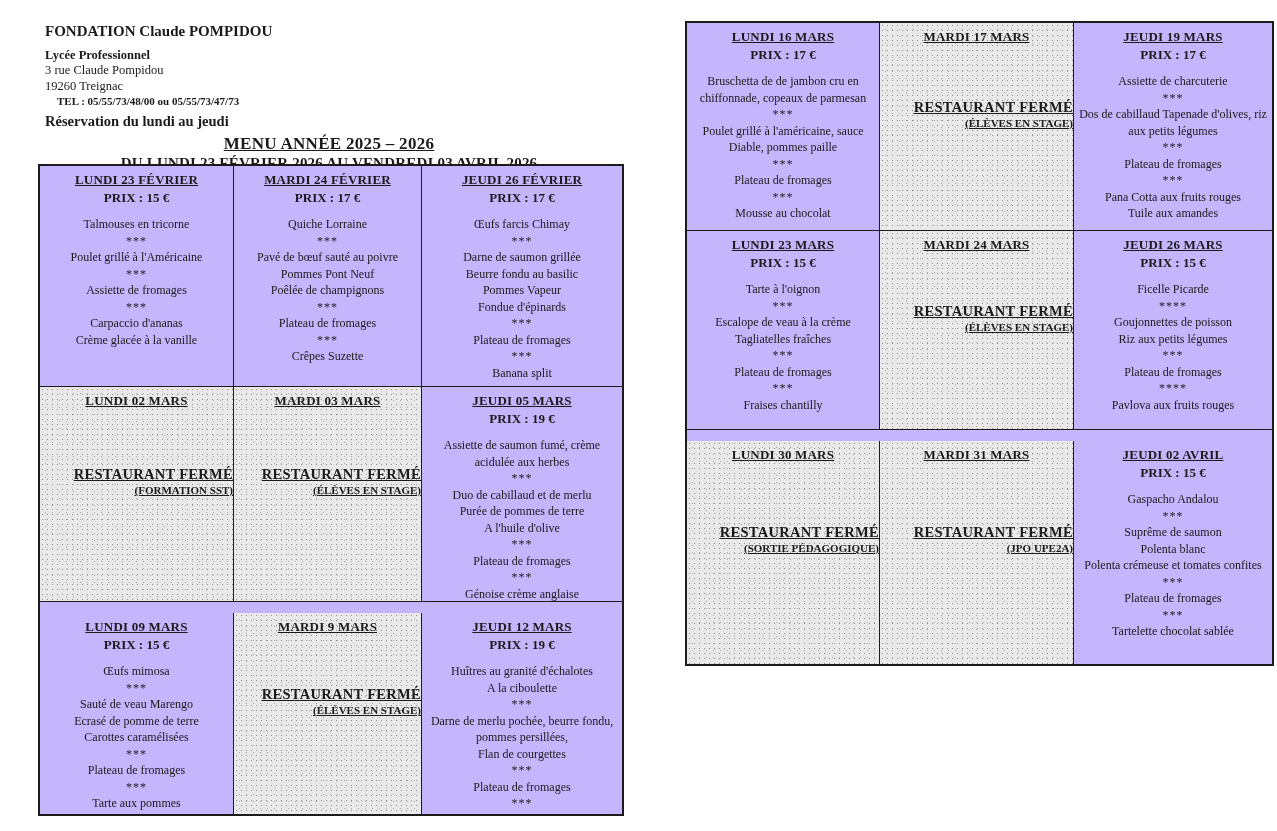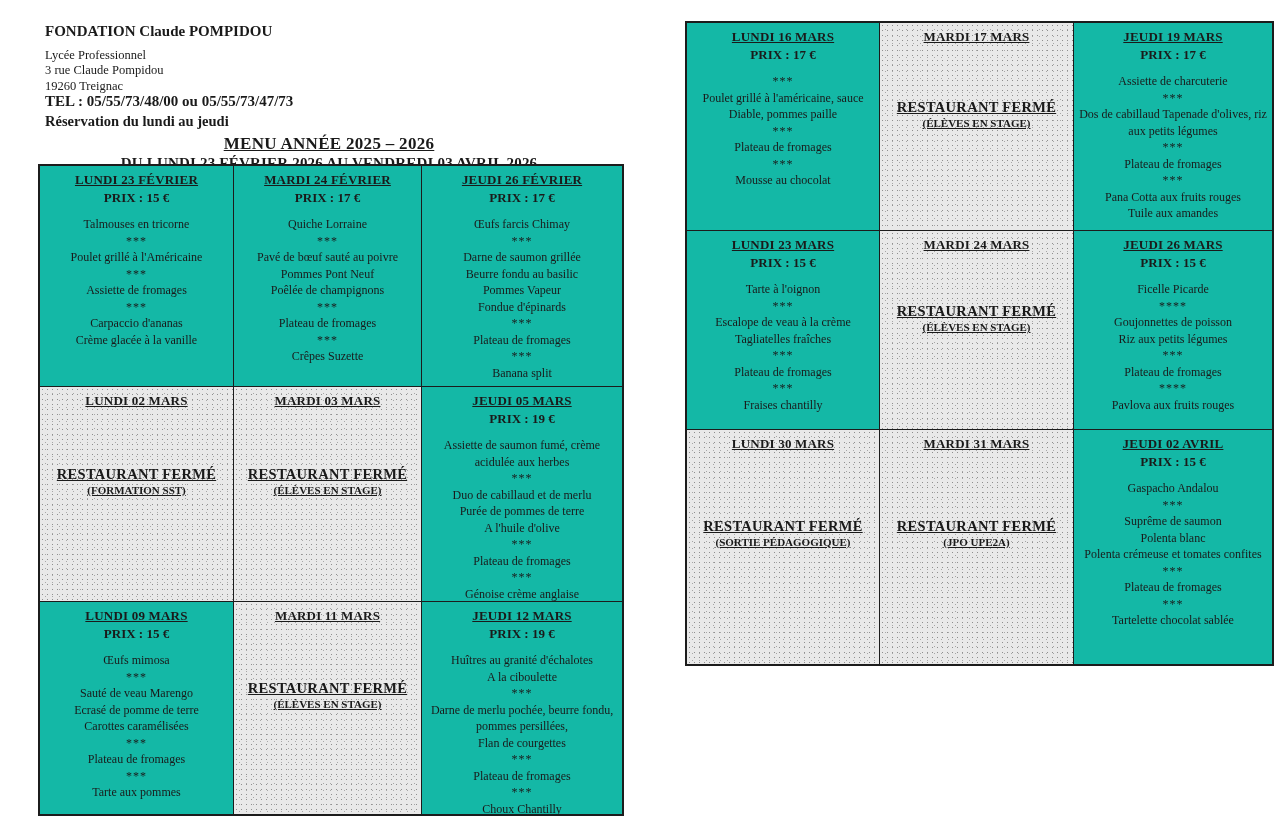--- a/index.html
+++ b/index.html
@@ -8,61 +8,61 @@
     position:relative;
     width:1277px; height:831px;
     background:#ffffff;
     font-family:"Liberation Serif","DejaVu Serif",serif;
     color:#1a1a1a;
     overflow:hidden;
   }
   
   .letterhead { position:absolute; left:45px; top:24px; line-height:15.5px; }
   .lh-org    { font-size:15px; font-weight:bold; margin-bottom:8px; }
-  .lh-school { font-size:12.5px; font-weight:normal; }
+  .lh-school { font-size:12.5px; font-weight:bold; }
   .lh-addr   { font-size:12.5px; }
-  .lh-tel    { font-size:15px; font-weight:bold; }
+  .lh-tel    { font-size:11px; font-weight:bold;margin-left:12px; }
   .lh-resa   { font-size:14.5px; font-weight:bold; margin-top:4px; }
   
   .title-block { position:absolute; left:38px; top:134px; width:582px; text-align:center; }
   .title-1 { font-size:17px; font-weight:bold; text-decoration:underline; letter-spacing:.3px; }
   .title-2 { font-size:15px; font-weight:bold; margin-top:1px; letter-spacing:.2px; }
   
   .menu-table {
     position:absolute;
     display:grid;
     border:2px solid #1c1c1c;
-    background:#14b8a6;
+    background:#c4b5fd;
   }
   #table-left  { left:38px;  top:164px; grid-template-columns:194px 188px 200px; grid-template-rows:221px 215px 212px; }
   #table-right { left:685px; top:21px;  grid-template-columns:193px 194px 198px; grid-template-rows:208px 199px 234px; }
   .cell {
     position:relative;
     border-right:1px solid #1c1c1c;
     border-bottom:1px solid #1c1c1c;
     padding:5px 4px 2px 4px;
     text-align:center;
     overflow:hidden;
   }
   .cell:nth-child(3n) { border-right:none; }
-  .cell:nth-child(n+7) { border-bottom:none; }
+  .cell:nth-child(n+7) { border-bottom:none;margin-top:11px; }
   .cell.closed {
     background-color:#e9e9e9;
     background-image:
       radial-gradient(circle, #8f8f8f 0.6px, transparent 0.8px),
       radial-gradient(circle, #a8a8a8 0.5px, transparent 0.7px);
     background-size:5px 5px, 7px 7px;
     background-position:0 0, 2px 3px;
   }
   .day   { font-size:13px; font-weight:bold; text-decoration:underline; line-height:18px; letter-spacing:.2px; }
   .price { font-size:13px; font-weight:bold; line-height:18px; }
   .items { margin-top:9px; }
   .line  { font-size:12px; line-height:16.5px; }
   .line.sep { letter-spacing:1px; }
-  .closed-wrap { position:absolute; left:0; right:0; top:44%; transform:translateY(-50%); }
+  .closed-wrap { position:absolute; left:0; right:0; top:44%; transform:translateY(-50%);text-align:right; }
   .closed-label  { font-size:14.5px; font-weight:bold; text-decoration:underline; letter-spacing:.3px; }
   .closed-reason { font-size:11px;  font-weight:bold; text-decoration:underline; margin-top:1px; }
 </style>
 </head>
 <body>
 
 <div class="page">
 
   <div class="letterhead">
     <div class="lh-org">FONDATION Claude POMPIDOU</div>
@@ -162,21 +162,21 @@
           <div class="line">Sauté de veau Marengo</div>
           <div class="line">Ecrasé de pomme de terre</div>
           <div class="line">Carottes caramélisées</div>
           <div class="line sep">***</div>
           <div class="line">Plateau de fromages</div>
           <div class="line sep">***</div>
           <div class="line">Tarte aux pommes</div>
         </div>
       </div>
       <div class="cell closed">
-        <div class="day">MARDI 11 MARS</div>
+        <div class="day">MARDI 9 MARS</div>
         <div class="closed-wrap">
           <div class="closed-label">RESTAURANT FERMÉ</div>
           <div class="closed-reason">(ÉLÈVES EN STAGE)</div>
         </div>
       </div>
       <div class="cell">
         <div class="day">JEUDI 12 MARS</div>
         <div class="price">PRIX : 19 €</div>
         <div class="items">
           <div class="line">Huîtres au granité d'échalotes</div>
@@ -189,20 +189,21 @@
           <div class="line sep">***</div>
           <div class="line">Choux Chantilly</div>
         </div>
       </div>
     </div>
   <div id="table-right" class="menu-table">
       <div class="cell">
         <div class="day">LUNDI 16 MARS</div>
         <div class="price">PRIX : 17 €</div>
         <div class="items">
+          <div class="line">Bruschetta de de jambon cru en chiffonnade, copeaux de parmesan</div>
           <div class="line sep">***</div>
           <div class="line">Poulet grillé à l'américaine, sauce Diable, pommes paille</div>
           <div class="line sep">***</div>
           <div class="line">Plateau de fromages</div>
           <div class="line sep">***</div>
           <div class="line">Mousse au chocolat</div>
         </div>
       </div>
       <div class="cell closed">
         <div class="day">MARDI 17 MARS</div>

